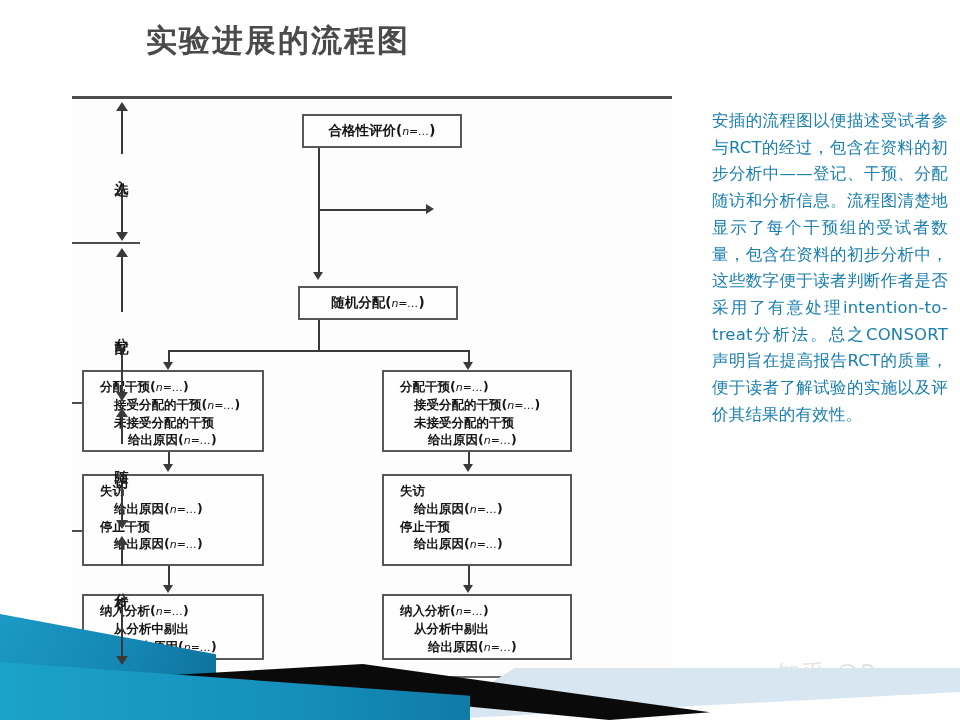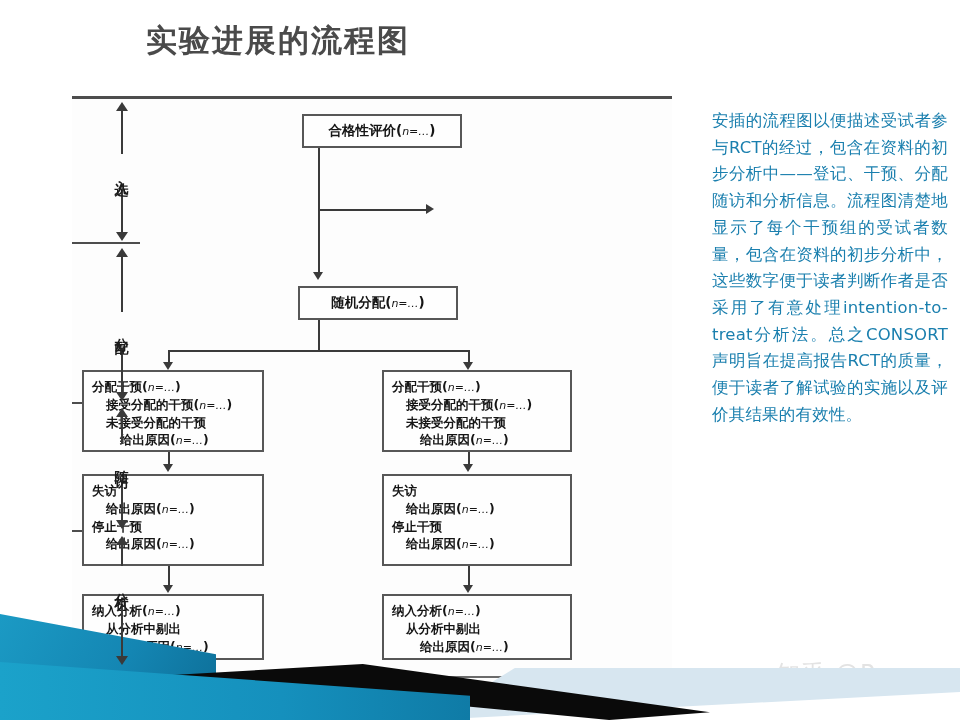--- a/index.html
+++ b/index.html
@@ -83,21 +83,21 @@
   }
   .arrow-up{border-bottom:9px solid #3a3a3a;}
   .arrow-down{border-top:9px solid #3a3a3a;}
 
   
   .node{
     position:absolute;
     border:2px solid #575757;
     background:#fefefe;
     box-sizing:border-box;
-    padding:6px 8px;
+    padding:6px 16px;
     font-size:12.5px;
     color:#151515;
     line-height:1.42;
   }
   .node .hd{font-weight:bold;}
   .node .it1{padding-left:14px;font-weight:bold;}
   .node .it2{padding-left:28px;font-weight:bold;}
   .node.center{display:flex;align-items:center;justify-content:center;}
   .node.center .hd{font-size:13.5px;}
   .n{font-style:italic;font-weight:normal;font-size:11px;}

